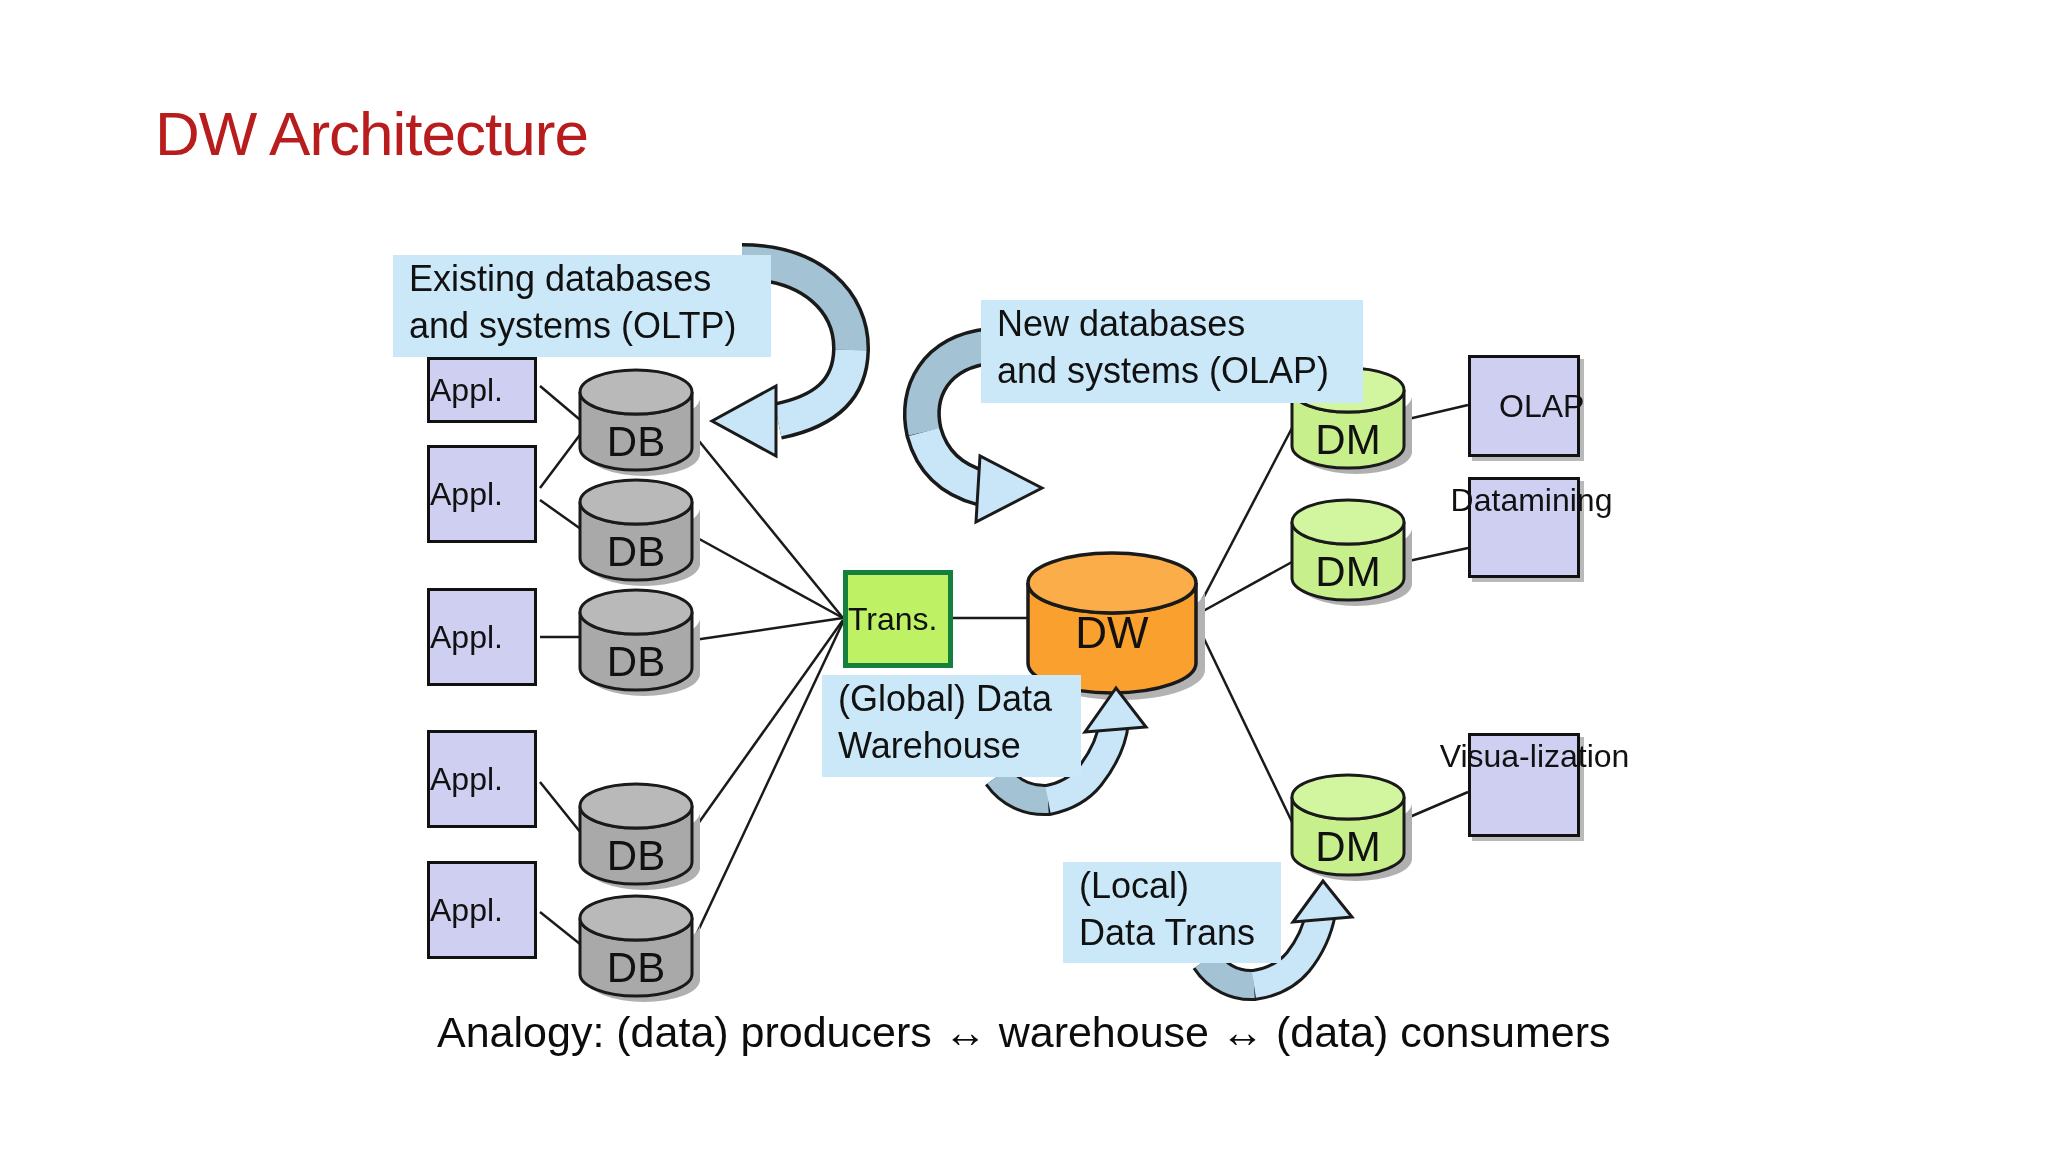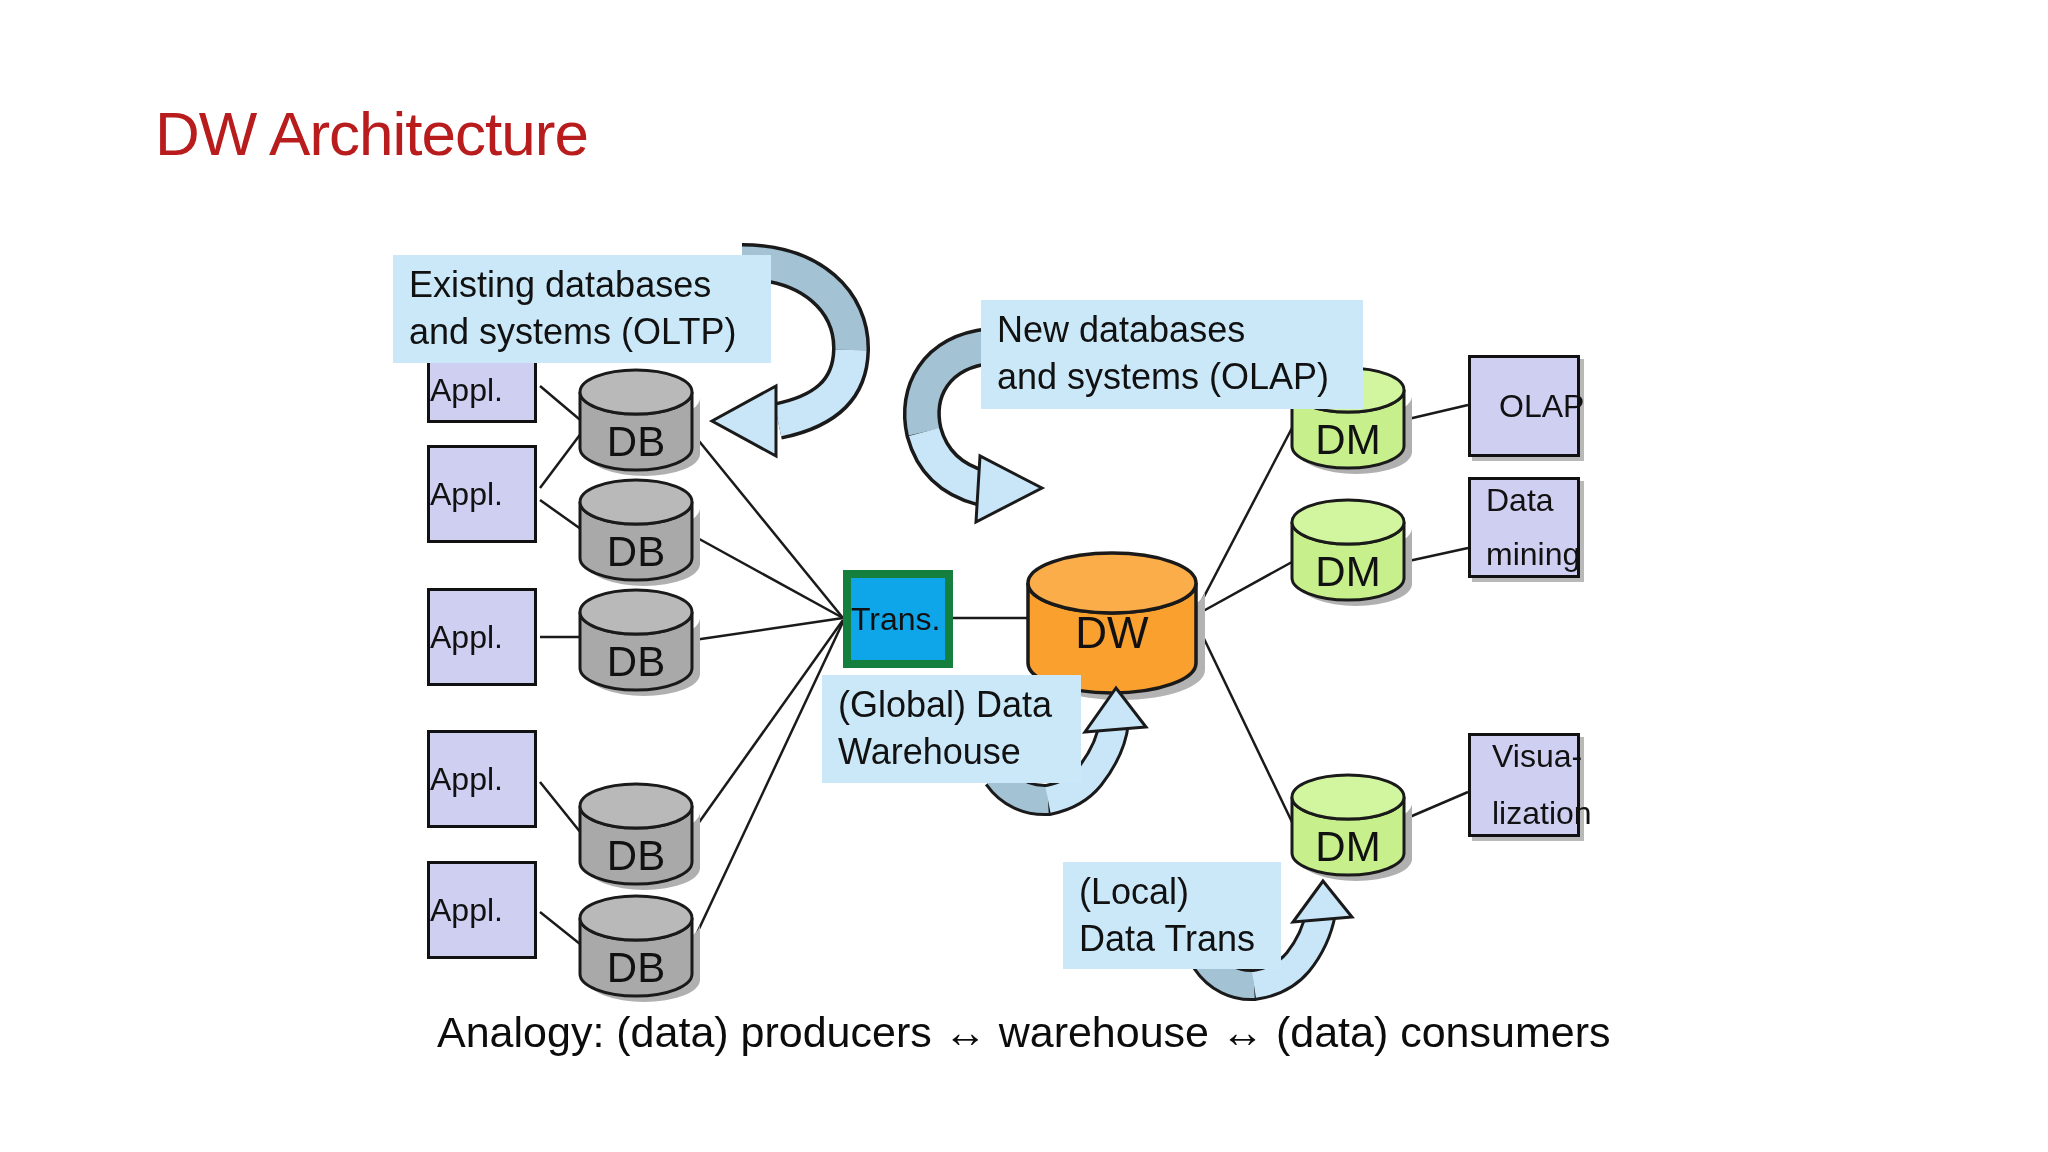--- a/index.html
+++ b/index.html
@@ -7,25 +7,25 @@
          font-family:"Liberation Sans", sans-serif;color:#111;}
   .page-title{position:absolute;left:155px;top:98px;font-size:62px;font-weight:400;
               color:#b91c1c;letter-spacing:-1px;}
   svg.diagram{position:absolute;left:0;top:0;z-index:1;}
   .cyl-text{font-family:"Liberation Sans",sans-serif;fill:#111;}
   .node{position:absolute;z-index:2;box-sizing:border-box;display:flex;align-items:center;
         font-size:32px;}
   .appl{left:427px;width:110px;background:#CFCFF2;border:3px solid #111;}
   .rbox{left:1468px;width:112px;background:#CFCFF2;border:3px solid #111;
         box-shadow:4px 4px 0 #b9b9b9;}
-  .rbox.multiline{flex-direction:column;align-items:flex-start;justify-content:space-between;
+  .rbox.multiline{align-items:flex-start;justify-content:center;
         padding-left:15px;line-height:41px;}
-  .trans{left:843px;top:570px;width:110px;height:98px;background:#0ea5e9;border:8px solid #15803d;}
+  .trans{left:843px;top:570px;width:110px;height:98px;background:#bef264;border:5px solid #15803d;}
   .callout{position:absolute;z-index:3;background:#CBE8F9;font-size:36px;line-height:47px;
-           padding:6px 0 0 16px;white-space:nowrap;}
+           padding:0 0 0 16px;white-space:nowrap;}
   .analogy{position:absolute;left:437px;top:1008px;font-size:43px;color:#0c0c0c;z-index:2;}
 </style>
 </head>
 <body>
 
 <div class="stage">
 
   <div class="page-title">DW Architecture</div>
 
   <svg class="diagram" width="2048" height="1152" viewBox="0 0 2048 1152">

